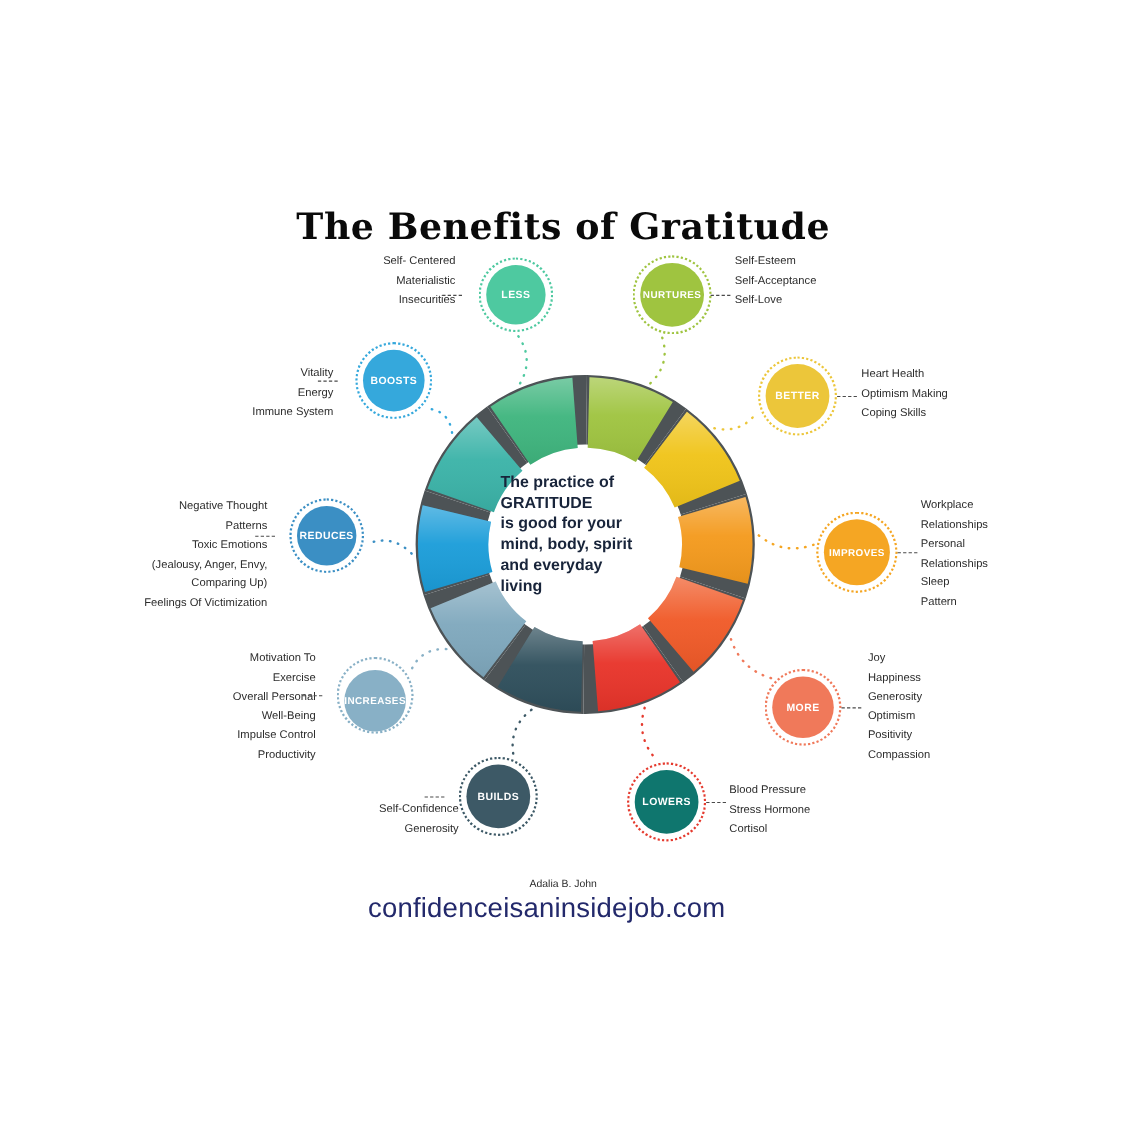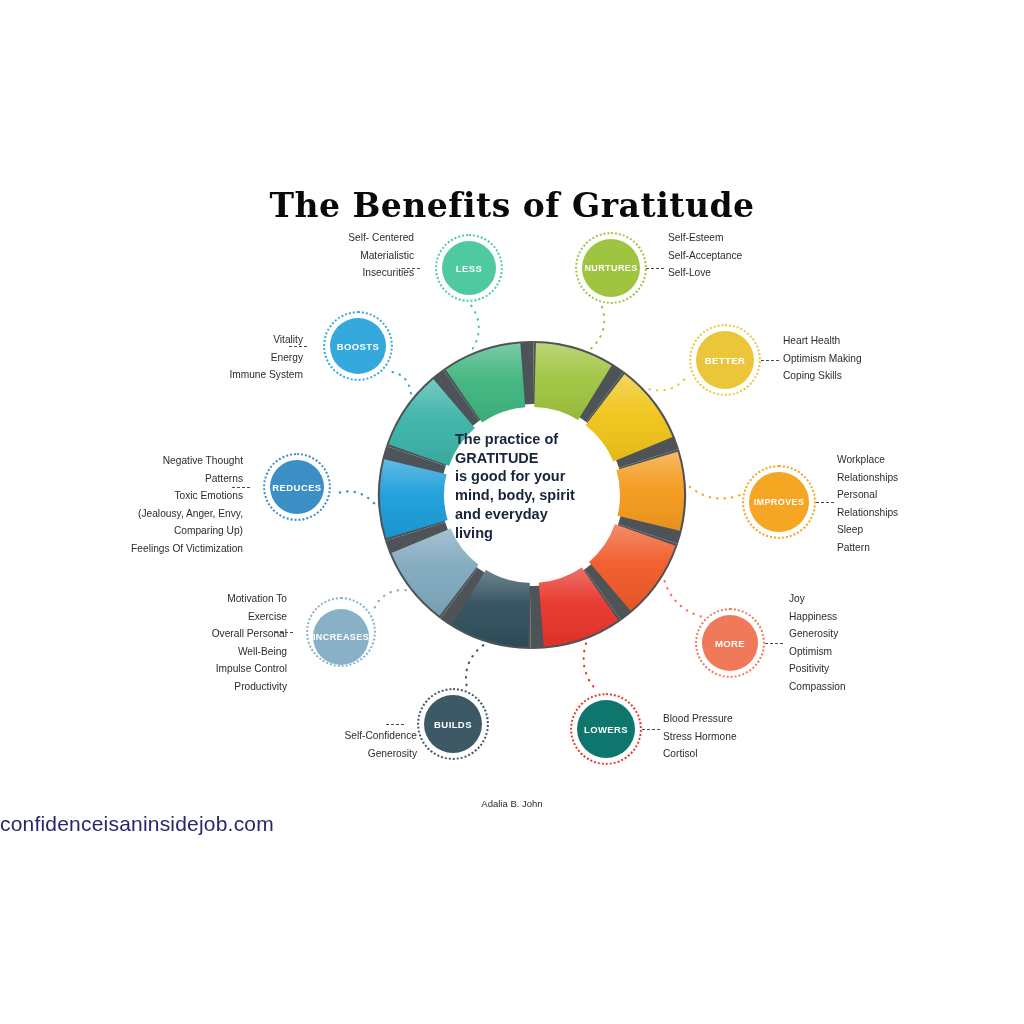--- a/index.html
+++ b/index.html
@@ -114,21 +114,22 @@
     width: 1024px;
     text-align: center;
     font-size: 9.5px;
     color: #2c2c2c;
   }
   #site {
     position: absolute;
     left: 0;
     top: 812px;
     width: 994px;
-    font-size: 21px;
+    text-align: center;
+    font-size: 25px;
     color: #23296b;
     letter-spacing: 0.2px;
   }
 </style>
 </head>
 <body>
 
 <div id="canvas">
 
   <div id="title">The Benefits of Gratitude</div>

